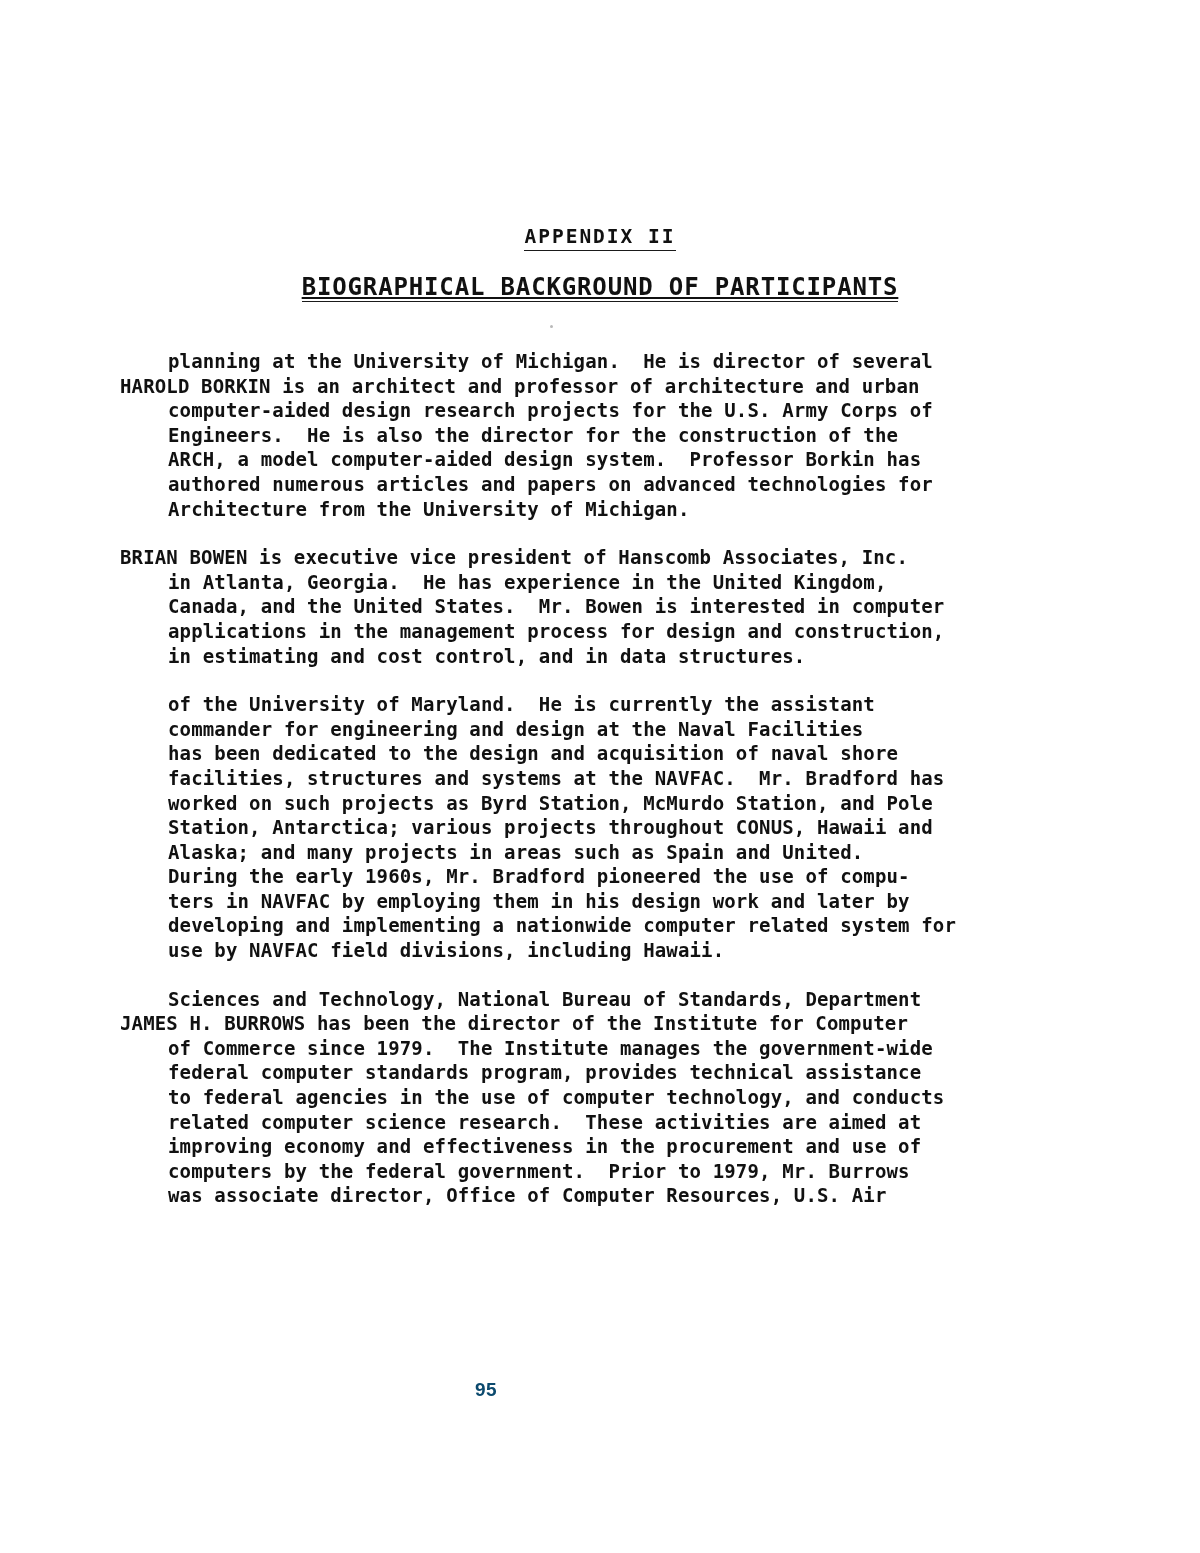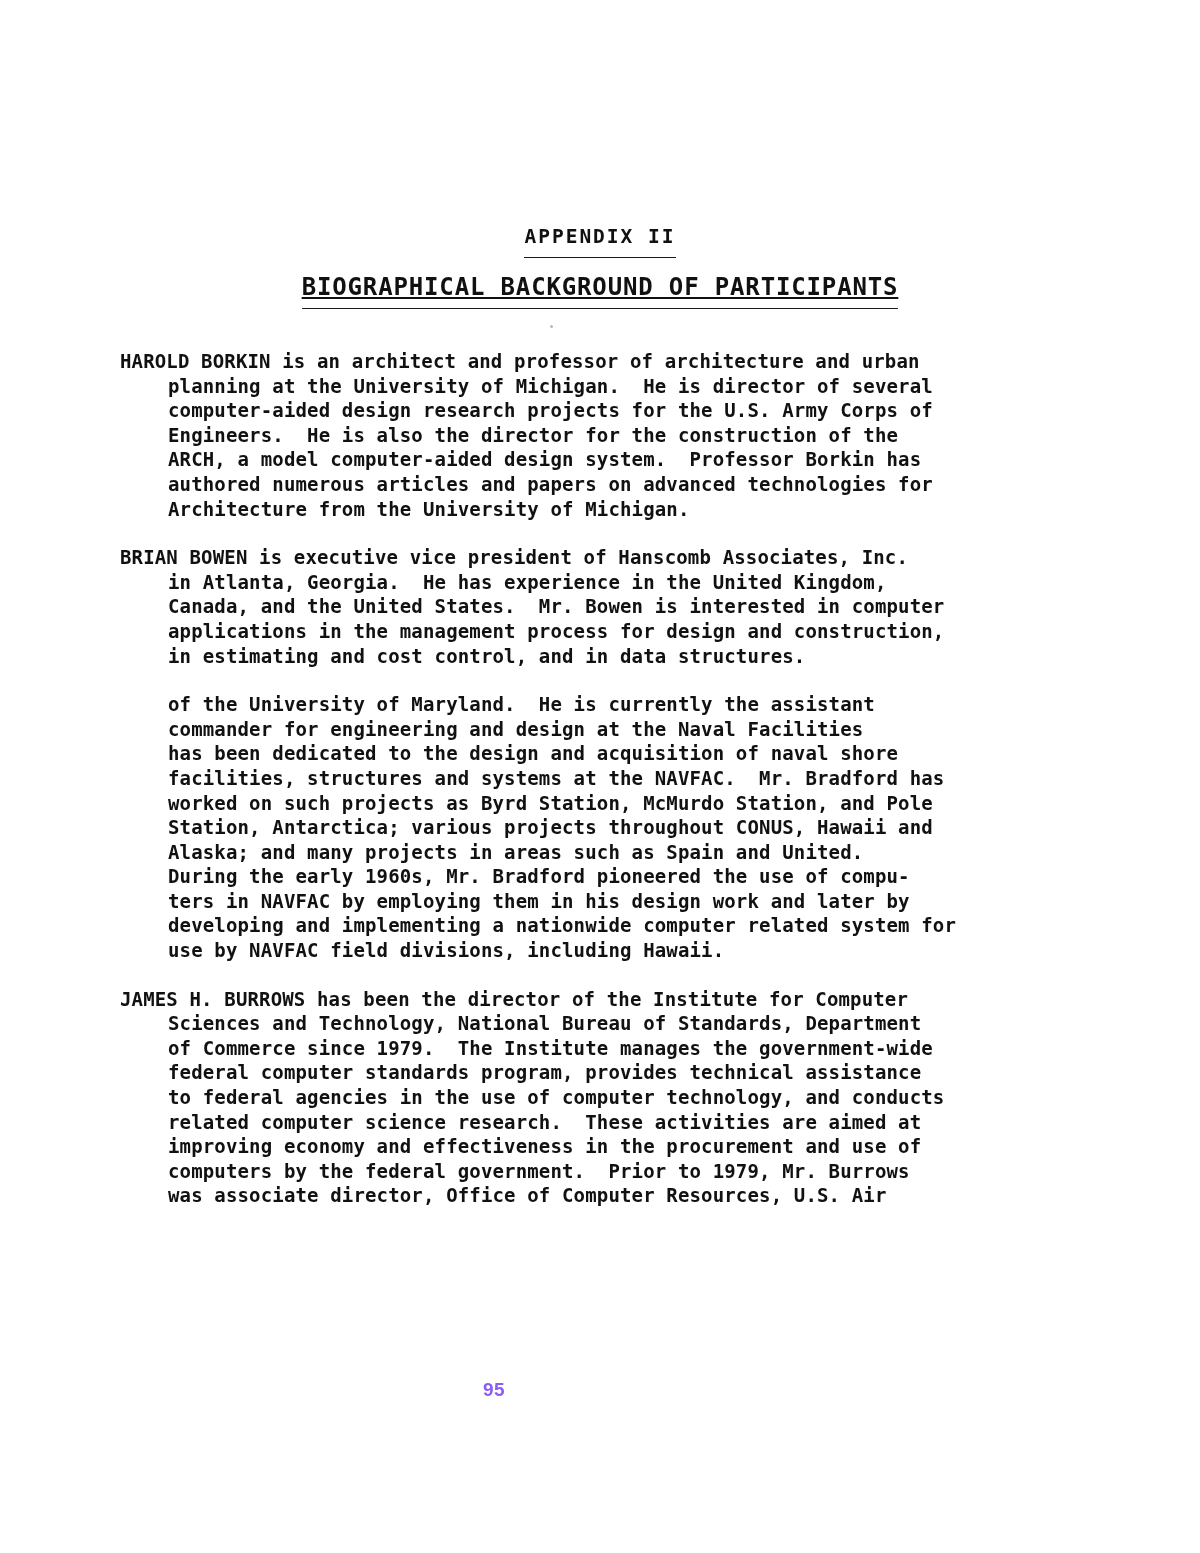--- a/index.html
+++ b/index.html
@@ -32,21 +32,21 @@
   .heading-subtitle { top: 275px; }
 
   .heading-appendix .htext,
   .heading-subtitle .htext {
     display: inline-block;
     font-size: 19.5px;
     font-weight: 700;
     letter-spacing: 2.0px;
     line-height: 25px;
     border-bottom: 1.6px solid #1a1a1a;
-    padding-bottom: 8px;
+    padding-bottom: 1px;
     white-space: pre;
   }
 
   .heading-subtitle .htext {
     letter-spacing: 0.85px;
     font-size: 24px;
     text-decoration: underline;
   }
 
   
@@ -83,50 +83,50 @@
     top: 325px;
     width: 3px;
     height: 3px;
     background: #b9b9b9;
     border-radius: 50%;
   }
 
   
   .page-number {
     position: absolute;
-    left: 16px;
+    left: 8px;
     top: 1379px;
     width: 956px;
     text-align: center;
     font-family: "Liberation Sans", "DejaVu Sans", sans-serif;
     font-size: 19px;
     font-weight: 700;
-    color: #8b5cf6;
+    color: #0c4a6e;
     letter-spacing: 0.5px;
   }
 </style>
 </head>
 <body>
 
 <div class="page">
 
   <div class="heading-block heading-appendix">
     <span class="htext">APPENDIX II</span>
   </div>
 
   <div class="heading-block heading-subtitle">
     <span class="htext">BIOGRAPHICAL BACKGROUND OF PARTICIPANTS</span>
   </div>
 
   <div class="speck"></div>
 
   <div class="body-area">
       <div class="bio-entry">
+        <div class="line">planning at the University of Michigan.  He is director of several</div>
         <div class="line first">HAROLD BORKIN is an architect and professor of architecture and urban</div>
-        <div class="line">planning at the University of Michigan.  He is director of several</div>
         <div class="line">computer-aided design research projects for the U.S. Army Corps of</div>
         <div class="line">Engineers.  He is also the director for the construction of the</div>
         <div class="line">ARCH, a model computer-aided design system.  Professor Borkin has</div>
         <div class="line">authored numerous articles and papers on advanced technologies for</div>
         <div class="line">Architecture from the University of Michigan.</div>
       </div>
       <div class="bio-entry">
         <div class="line first">BRIAN BOWEN is executive vice president of Hanscomb Associates, Inc.</div>
         <div class="line">in Atlanta, Georgia.  He has experience in the United Kingdom,</div>
         <div class="line">Canada, and the United States.  Mr. Bowen is interested in computer</div>
@@ -140,22 +140,22 @@
         <div class="line">facilities, structures and systems at the NAVFAC.  Mr. Bradford has</div>
         <div class="line">worked on such projects as Byrd Station, McMurdo Station, and Pole</div>
         <div class="line">Station, Antarctica; various projects throughout CONUS, Hawaii and</div>
         <div class="line">Alaska; and many projects in areas such as Spain and United.</div>
         <div class="line">During the early 1960s, Mr. Bradford pioneered the use of compu-</div>
         <div class="line">ters in NAVFAC by employing them in his design work and later by</div>
         <div class="line">developing and implementing a nationwide computer related system for</div>
         <div class="line">use by NAVFAC field divisions, including Hawaii.</div>
       </div>
       <div class="bio-entry">
+        <div class="line">Sciences and Technology, National Bureau of Standards, Department</div>
         <div class="line first">JAMES H. BURROWS has been the director of the Institute for Computer</div>
-        <div class="line">Sciences and Technology, National Bureau of Standards, Department</div>
         <div class="line">of Commerce since 1979.  The Institute manages the government-wide</div>
         <div class="line">federal computer standards program, provides technical assistance</div>
         <div class="line">to federal agencies in the use of computer technology, and conducts</div>
         <div class="line">related computer science research.  These activities are aimed at</div>
         <div class="line">improving economy and effectiveness in the procurement and use of</div>
         <div class="line">computers by the federal government.  Prior to 1979, Mr. Burrows</div>
         <div class="line">was associate director, Office of Computer Resources, U.S. Air</div>
       </div>
     </div>
 

